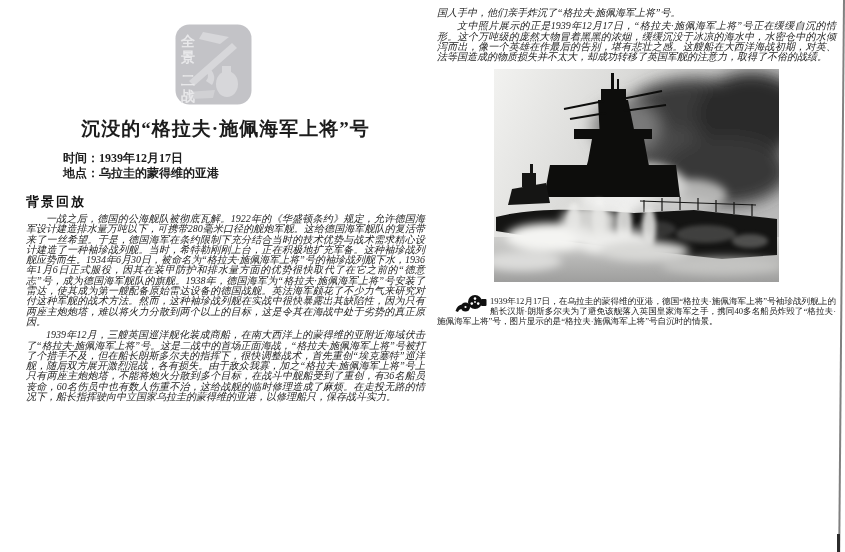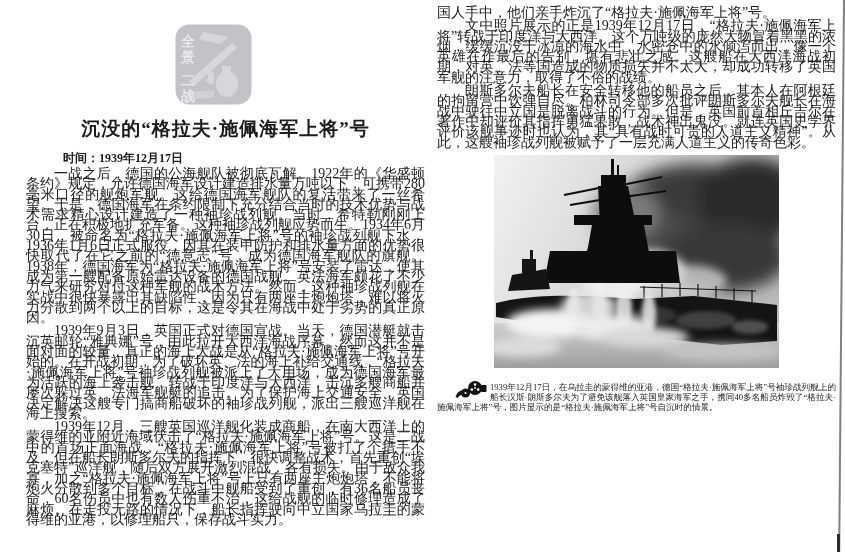--- a/index.html
+++ b/index.html
@@ -9,21 +9,21 @@
   }
   
   .lcol { position:absolute; left:26px; top:0; width:399px; padding-top:116px; box-sizing:border-box; }
   .logo { position:absolute; left:175px; top:24px; width:77px; height:81px; }
   .title { margin:0; font-size:19px; font-weight:bold; text-align:center; letter-spacing:1px; white-space:nowrap; }
   .meta { margin-top:9px; padding-left:37px; font-weight:bold; font-size:12px; line-height:15px; }
   .sec-heading {
     margin-top:12px; font-size:13px; font-weight:bold; letter-spacing:2px;
     font-family:"Liberation Sans","DejaVu Sans",sans-serif; color:#111;
   }
-  .bodytext p { margin:3px 0 0 0; font-size:14px; line-height:10.3px; text-align:justify; text-indent:2em; }
+  .bodytext p { margin:3px 0 0 0; font-size:10px; line-height:10.3px; text-align:justify; text-indent:2em;font-style:italic; }
   .bodytext p.noindent { text-indent:0; }
   
   .rcol { position:absolute; left:437px; top:5px; width:399px; }
   .photo-wrap { margin:7px auto 0 auto; width:285px; height:213px; }
   .photo-wrap svg { display:block; }
   .caption { margin-top:15px; font-size:8.6px; line-height:9.9px; text-align:justify; color:#222; }
   .cap-icon { float:left; width:34px; height:19px; margin:-3px 2px 0 17px; }
   
   .edge-line { position:absolute; left:843px; top:0; width:2px; height:552px; background:#808080;
                transform:rotate(0.5deg); transform-origin:top center; }
@@ -52,37 +52,37 @@
         <text x="6" y="77">战</text>
       </g>
     </svg>
   </div>
 
   <div class="lcol">
     <h1 class="title">沉没的“格拉夫·施佩海军上将”号</h1>
 
     <div class="meta">
       <div>时间：1939年12月17日</div>
-    </div>
-
+      <div>地点：乌拉圭的蒙得维的亚港</div>
+    </div>
+
+    <div class="sec-heading">背景回放</div>
     <div class="bodytext">
       <p>一战之后，德国的公海舰队被彻底瓦解。1922年的《华盛顿条约》规定，允许德国海军设计建造排水量万吨以下，可携带280毫米口径的舰炮军舰。这给德国海军舰队的复活带来了一丝希望。于是，德国海军在条约限制下充分结合当时的技术优势与战术需求精心设计建造了一种袖珍战列舰。当时，希特勒刚刚上台，正在积极地扩充军备。这种袖珍战列舰应势而生。1934年6月30日，被命名为“格拉夫·施佩海军上将”号的袖珍战列舰下水，1936年1月6日正式服役，因其在装甲防护和排水量方面的优势很快取代了在它之前的“德意志”号，成为德国海军舰队的旗舰。1938年，德国海军为“格拉夫·施佩海军上将”号安装了雷达，使其成为第一艘配备原始雷达设备的德国战舰。英法海军颇花了不少力气来研究对付这种军舰的战术方法。然而，这种袖珍战列舰在实战中很快暴露出其缺陷性，因为只有两座主炮炮塔，难以将火力分散到两个以上的目标，这是令其在海战中处于劣势的真正原因。</p>
-      <p>1939年9月3日，英国正式对德国宣战。当天，德国潜艇就击沉英邮轮“雅典娜”号，由此拉开大西洋海战序幕。然而这并不是面对面的较量，真正的海上大战是从“格拉夫·施佩海军上将”号开始的。在开战初期，为了破坏英、法的海上补给交通线，“格拉夫·施佩海军上将”号袖珍战列舰被派上了大用场，成为德国海军最为活跃的海上袭击舰，转战于印度洋与大西洋，击沉多艘商船并屡次躲过英、法海军舰艇的追击。为了保护海上交通安全，英国决定解决这艘专门搞商船破坏的袖珍战列舰，派出三艘巡洋舰在海上搜索。</p>
     </div>
 
     <div class="bodytext">
       <p>1939年12月，三艘英国巡洋舰化装成商船，在南大西洋上的蒙得维的亚附近海域伏击了“格拉夫·施佩海军上将”号。这是二战中的首场正面海战，“格拉夫·施佩海军上将”号被打了个措手不及，但在船长朗斯多尔夫的指挥下，很快调整战术，首先重创“埃克塞特”巡洋舰，随后双方展开激烈混战，各有损失。由于敌众我寡，加之“格拉夫·施佩海军上将”号上只有两座主炮炮塔，不能将炮火分散到多个目标，在战斗中舰船受到了重创，有36名船员丧命，60名伤员中也有数人伤重不治，这给战舰的临时修理造成了麻烦。在走投无路的情况下，船长指挥驶向中立国家乌拉圭的蒙得维的亚港，以修理船只，保存战斗实力。</p>
     </div>
   </div>
 
   <div class="rcol">
     <div class="bodytext">
       <p class="noindent">国人手中，他们亲手炸沉了“格拉夫·施佩海军上将”号。</p>
-      <p>文中照片展示的正是1939年12月17日，“格拉夫·施佩海军上将”转战于印度洋与大西洋。这个万吨级的庞然大物冒着黑黑的浓烟，缓缓沉没于冰凉的海水中，水密仓中的水倾泻而出，像一个英雄在作最后的告别，堪有悲壮之感。这艘船在大西洋海战初期，对英、法等国造成的物质损失并不太大，却成功转移了英国军舰的注意力，取得了不俗的战绩。</p>
-      <p>朗斯多尔夫船长在安全转移他的船员之后，其本人在阿根廷的拘留营中饮弹自尽。柏林司令部多次批评朗斯多尔夫舰长在海战中驶往中立国是脱离战斗的行为。但是，英国前首相丘吉尔在著作中却评价其指挥勇猛果敢，战术神出鬼没。就连英国史学界评价该舰事迹时也认为，其“具有战时可贵的人道主义精神”。从此，这艘袖珍战列舰被赋予了一层充满人道主义的传奇色彩。</p>
+      <p>文中照片展示的正是1939年12月17日，“格拉夫·施佩海军上将”号正在缓缓自沉的情形。这个万吨级的庞然大物冒着黑黑的浓烟，缓缓沉没于冰凉的海水中，水密仓中的水倾泻而出，像一个英雄在作最后的告别，堪有悲壮之感。这艘船在大西洋海战初期，对英、法等国造成的物质损失并不太大，却成功转移了英国军舰的注意力，取得了不俗的战绩。</p>
     </div>
 
     <div class="photo-wrap">
       <svg viewBox="0 0 285 213" width="285" height="213">
         <defs>
           <linearGradient id="sky" x1="0" y1="0" x2="1" y2="0.35">
             <stop offset="0" stop-color="#f2f2f0"></stop>
             <stop offset="0.45" stop-color="#d9d9d7"></stop>
             <stop offset="1" stop-color="#bababa"></stop>
           </linearGradient>

